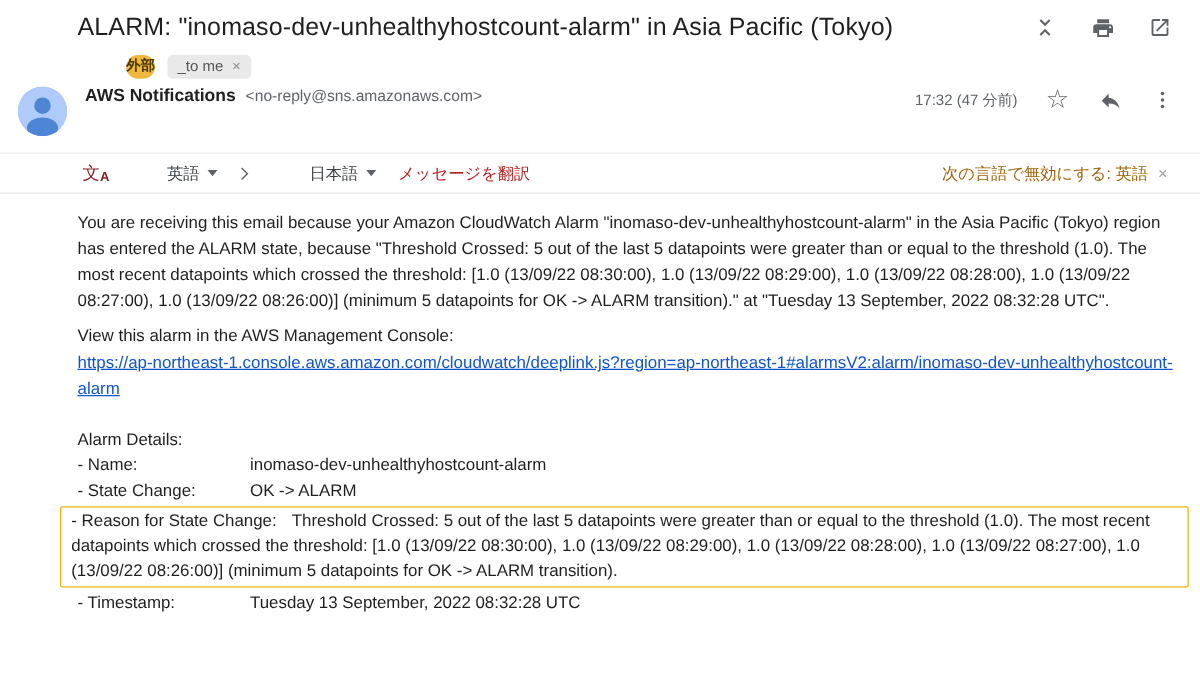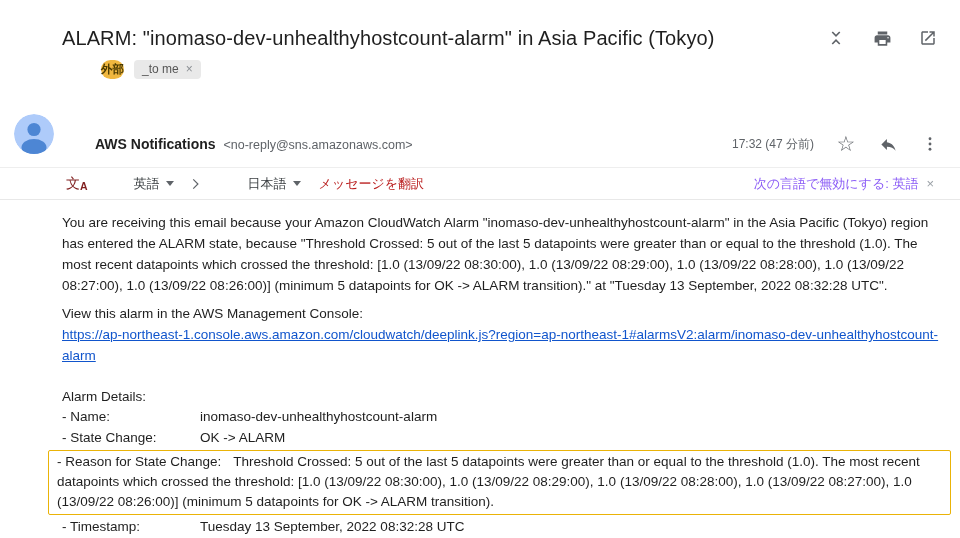--- a/index.html
+++ b/index.html
@@ -2,37 +2,37 @@
 <html><head>
 <meta charset="utf-8">
 <style>
   * { margin:0; padding:0; box-sizing:border-box; }
   html,body { background:#ffffff; }
   .page {
     position:relative; width:960px; height:538px; overflow:hidden;
     background:#ffffff; font-family:"Liberation Sans", sans-serif; color:#222222;
   }
   
-  .subject-row { display:flex; align-items:flex-start; padding:25px 22px 0 62px; }
+  .subject-row { display:flex; align-items:flex-start; padding:9px 22px 0 62px; }
   .subject { font-size:20px; color:#1f1f1f; letter-spacing:.1px; flex:1 1 auto; line-height:26px; }
   .subject-actions { display:flex; gap:26px; align-items:center; padding-top:3px; flex:0 0 auto; }
   .icon-btn { width:20px; height:20px; display:inline-flex; align-items:center; justify-content:center; cursor:pointer; color:#5f6368; }
   
   .badge-row { display:flex; align-items:center; gap:10px; margin:9px 0 0 62px; }
   .badge-external {
     background:#f0b73f; color:#4a3a00; font-size:11.5px; font-weight:bold;
     border-radius:10px; padding:3px 0; line-height:13px;margin-left:39px;
   }
   .chip-label {
     background:#e9e9e9; color:#555; font-size:12px; border-radius:4px;
     padding:3px 8px; display:inline-flex; align-items:center; gap:7px; line-height:13px;
   }
   .chip-close { color:#8b8f94; font-size:12px; cursor:pointer; }
   
-  .sender-row { display:flex; margin:34px 14px 0 14px; align-items:flex-end;gap:27px; }
+  .sender-row { display:flex; margin:5px 14px 0 14px; align-items:flex-start; }
   .avatar { width:40px; height:40px; border-radius:50%; overflow:hidden; flex:0 0 auto; margin-top:1px; }
   .sender-main { margin-left:14px; flex:1 1 auto; }
   .sender-line1 { font-size:14px; line-height:17px; }
   .sender-name { font-weight:bold; color:#1f1f1f; }
   .sender-email { color:#5f6368; font-size:12.5px; margin-left:4px; }
   .sender-line2 { font-size:12px; color:#5f6368; margin-top:3px; display:flex; align-items:center; gap:5px; }
   .caret-down { width:0; height:0; border-left:4px solid transparent; border-right:4px solid transparent; border-top:5px solid #5f6368; display:inline-block; }
   .sender-meta { display:flex; align-items:center; gap:22px; flex:0 0 auto; padding:2px 6px 0 0; }
   .msg-time { font-size:12px; color:#5f6368; white-space:nowrap; }
   .star-glyph { font-size:21px; color:#5f6368; line-height:20px; }
@@ -41,21 +41,21 @@
     margin-top:13px; height:33px; border-top:1px solid #eeeeee; border-bottom:1px solid #e8e8e8;
     display:flex; align-items:center; padding:0 26px 0 66px; font-size:13px; color:#3c4043;
   }
   .tr-icon { color:#7f1d1d; margin-right:14px; white-space:nowrap; }
   .tr-icon .zh { font-size:14px; }
   .tr-icon .la { font-size:10.5px; vertical-align:-2px; font-weight:bold; }
   .lang-select { display:inline-flex; align-items:center; gap:6px; cursor:pointer; color:#3c4043;margin-left:32px; }
   .tr-sep { margin:0 14px; display:inline-flex; align-items:center; }
   .translate-link { color:#b91c1c; margin-left:18px; cursor:pointer; }
   .tr-spacer { flex:1 1 auto; }
-  .tr-disable { color:#8b5cf6; cursor:pointer; }
+  .tr-disable { color:#a16207; cursor:pointer; }
   .tr-close { color:#9aa0a6; margin-left:8px; font-size:13px; cursor:pointer; }
   
   .email-body { margin:12px 15px 0 62px; font-size:13.5px; line-height:21px; color:#1f1f1f; }
   .intro-para { width:886px; }
   .console-heading { margin-top:7px; }
   .console-link a { color:#1155cc; text-decoration:underline; }
   .details-heading { margin-top:20px; }
   .detail-row { display:flex; height:20.5px; line-height:20.5px; }
   .detail-label { flex:0 0 138px; white-space:nowrap; }
   .detail-value { white-space:nowrap; }

